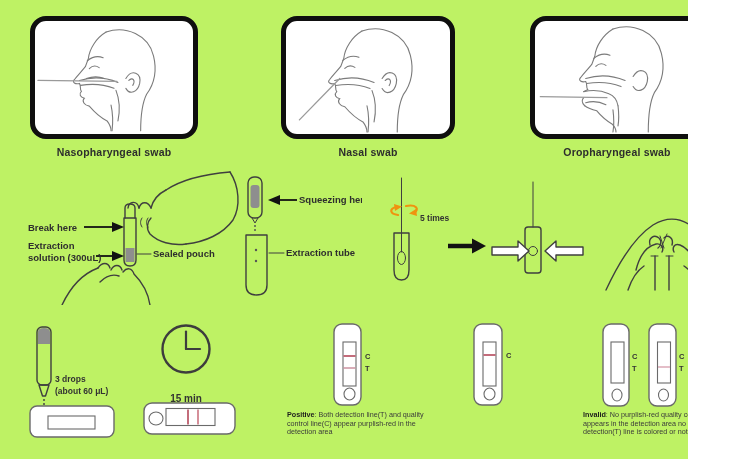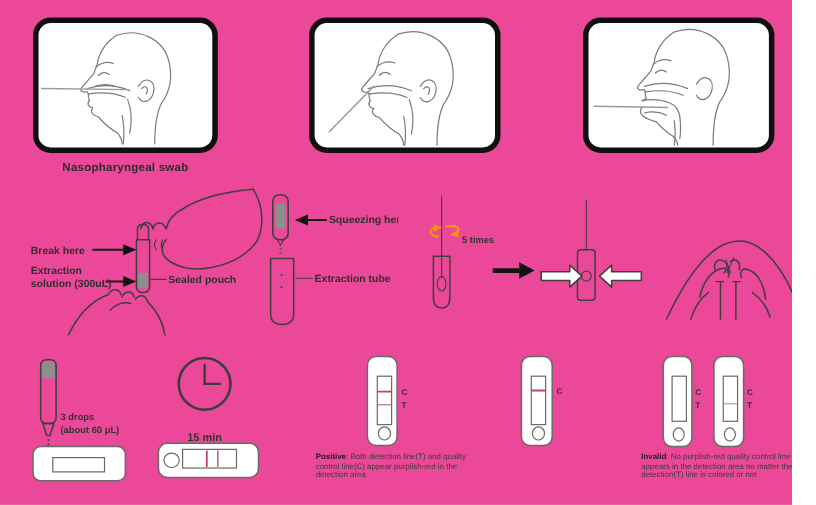--- a/index.html
+++ b/index.html
@@ -1,18 +1,18 @@
 <!DOCTYPE html>
 <html><head>
 <meta charset="utf-8">
 <style>
   html,body { margin:0; padding:0; background:#fff; }
   .canvas {
-    position:relative; width:688px; height:459px; background:#ec4899;
-    font-family:"Liberation Sans", sans-serif; overflow:hidden;padding-left:32px;
+    position:relative; width:688px; height:459px; background:#bef264;
+    font-family:"Liberation Sans", sans-serif; overflow:hidden;
   }
   .abs { position:absolute; }
   .swab-panel {
     position:absolute; box-sizing:border-box; background:#fff;
     border:5px solid #0f0f0f; border-radius:16px;
   }
   .panel-label {
     position:absolute; text-align:center; font-weight:bold;
     font-size:10.5px; color:#2d2d2d; letter-spacing:.2px;
   }
@@ -68,39 +68,41 @@
       <path class="hd" d="M57,47 C60,44 64,44 67,46"></path>
       <path class="hd" d="M94,57 C100,47 110,51 108,62 C106,71 98,74 94,67"></path>
       <path class="hd" d="M97,59 C101,55 104,59 101,64"></path>
       <path class="hd" d="M47,59 C60,55 74,56 86,61"></path>
       <path class="hd" d="M48,64 C60,62 72,63 82,67"></path>
       <path class="hd" d="M84,69 C88,79 88,90 86,100"></path>
       <path class="hd" d="M79,84 C81,93 81,102 80,110"></path>
       <line class="swb" x1="12" y1="98" x2="52" y2="57"></line>
     </svg>
   </div>
+  <div class="panel-label" style="left:281px;top:146px;width:174px;">Nasal swab</div>
 
   <div class="swab-panel" style="left:530px;top:16px;width:174px;height:123px;">
     <svg width="164" height="113" viewBox="0 0 160 112">
       <path class="hd" d="M76,8 C96,1 119,11 124,32 C128,48 125,60 117,71 C113,79 111,89 111,110"></path>
       <path class="hd" d="M76,8 C66,14 59,25 58,35 L55,43 C51,48 47,52 44,56 C41,59 45,61 49,60 C51,63 49,66 51,68 L47,70"></path>
       <path class="hd" d="M57,37 C62,33 68,32 73,34"></path>
       <path class="hd" d="M59,45 C62,42 66,42 69,44"></path>
       <path class="hd" d="M96,55 C102,45 112,49 110,60 C108,69 100,72 96,65"></path>
       <path class="hd" d="M49,57 C62,53 76,54 88,59"></path>
       <path class="hd" d="M50,62 C62,60 74,61 84,65"></path>
       <path class="hd" d="M47,70 C56,68 65,69 72,72 C77,74 80,78 81,84"></path>
       <path class="hd" d="M48,84 C45,81 45,78 47,76"></path>
       <path class="hd" d="M48,84 C52,87 56,88 60,89 C65,95 70,99 75,102 C78,105 79,108 79,110"></path>
       <path class="hd" d="M49,81 C56,79 63,80 69,83"></path>
       <path class="hd" d="M81,84 C82,92 82,98 81,104"></path>
       <path class="hd" d="M76,88 C77,96 77,104 76,110"></path>
       <line class="swb" x1="4" y1="75" x2="70" y2="76"></line>
     </svg>
   </div>
+  <div class="panel-label" style="left:530px;top:146px;width:174px;">Oropharyngeal swab</div>
 
   <svg class="abs" style="left:20px;top:168px;" width="230" height="137" viewBox="0 0 230 137">
 
     <g>
       <path class="ln" d="M210,4 C186,6 161,12 146,22"></path>
       <path class="ln" d="M210,4 C219,18 221,38 213,52 C203,66 185,74 166,76"></path>
       <path class="ln" d="M146,22 C138,26 133,32 131,40"></path>
       <path class="ln" d="M131,40 C128,33 121,33 119,40"></path>
       <path class="ln" d="M119,40 C117,32 109,33 108,40"></path>
       <path class="ln" d="M166,76 C152,78 138,74 130,66 C126,61 127,54 131,50"></path>

